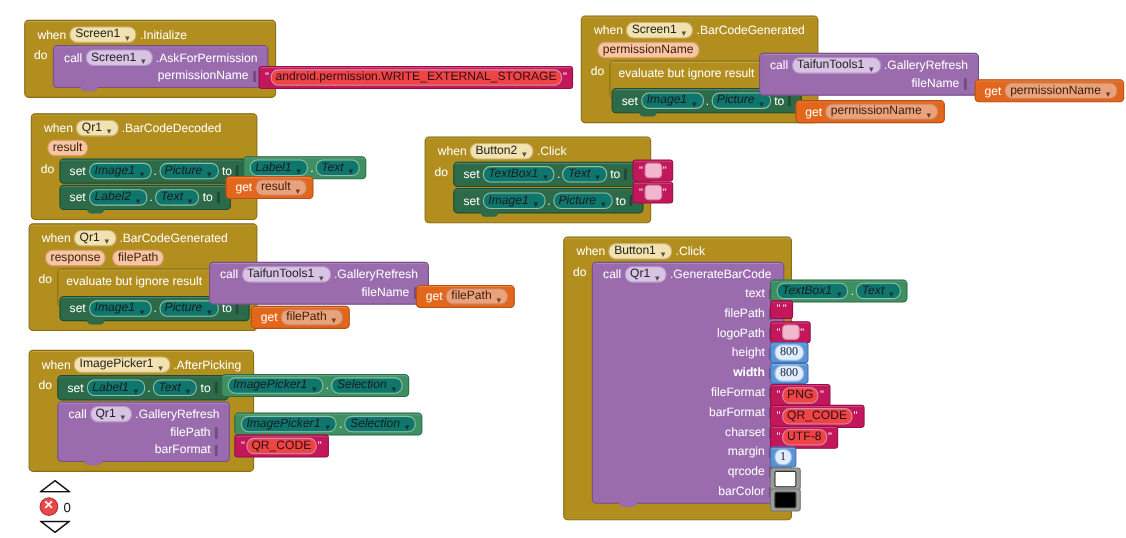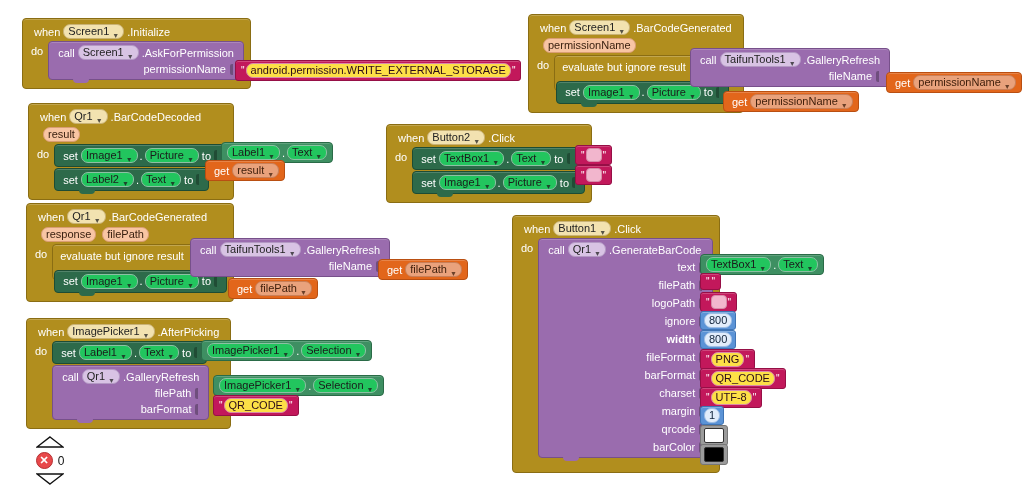--- a/index.html
+++ b/index.html
@@ -75,20 +75,21 @@
     padding:2px 4px;
     box-shadow:inset 0 1px 0 rgba(255,255,255,.2);
   }
   
   .numblk{
     background:#5B93D6;
     border:1px solid #3f74b4;
     border-radius:3px;
     padding:1px 3px;
     box-shadow:inset 0 1px 0 rgba(255,255,255,.25);
+    font-family:Liberation Serif, serif;
   }
   
   .colblk{
     background:#9B9B9B;
     border:1px solid #777;
     border-radius:3px;
     padding:2px 3px;
     display:inline-flex;
   }
   .swatch{width:18px;height:13px;border:1px solid #333;border-radius:2px;display:block;}
@@ -96,23 +97,23 @@
   
   .fld{
     display:inline-flex;align-items:flex-end;gap:3px;
     border-radius:7px;
     padding:0px 4px;
     line-height:13px;
     font-size:11px;
   }
   .fld.gold{background:#F2E2B0;color:#222;border:1px solid #c9b274;}
   .fld.purple{background:#D8C3E4;color:#222;border:1px solid #b398c4;}
-  .fld.green{background:#22c55e;color:#1b1b1b;border:1px solid #8dc0a4;}
+  .fld.green{background:#0f766e;color:#1b1b1b;border:1px solid #8dc0a4;font-style:italic;}
   .fld.orange{background:#F8C5A3;color:#3a2110;border:1px solid #d99d72;}
-  .fld.pink{background:#fde047;color:#2b0c19;border:1px solid #d78ca9;}
+  .fld.pink{background:#ef4444;color:#2b0c19;border:1px solid #d78ca9;}
   .fld.blue{background:#E2EDFB;color:#10233a;border:1px solid #9dbde4;}
   .fld.plain{background:#E9A27C;color:#40200c;border:1px solid #c97f58;}
   .caret{font-size:7px;line-height:7px;opacity:.75;transform:translateY(1px);}
   .dot{padding:0 2px;color:#fff;}
   .qmark{color:#fff;font-size:10px;padding:0 1px;letter-spacing:0;}
   .lbl{padding:0 3px;}
   .plug{
     width:5px;height:11px;background:transparent;
     border-left:3px solid rgba(0,0,0,.28);
     border-radius:2px;margin-right:-1px;
@@ -542,21 +543,21 @@
               </div>
               <div class="argrow" style="margin-top: 6px;">
                 <span class="argname">filePath</span>
                 <span class="plug"></span>
               </div>
               <div class="argrow" style="margin-top: 6px;">
                 <span class="argname">logoPath</span>
                 <span class="plug"></span>
               </div>
               <div class="argrow" style="margin-top: 6px;">
-                <span class="argname">ignore</span>
+                <span class="argname">height</span>
                 <span class="plug"></span>
               </div>
               <div class="argrow" style="margin-top: 6px; font-weight: bold;">
                 <span class="argname">width</span>
                 <span class="plug"></span>
               </div>
               <div class="argrow" style="margin-top: 6px;">
                 <span class="argname">fileFormat</span>
                 <span class="plug"></span>
               </div>

